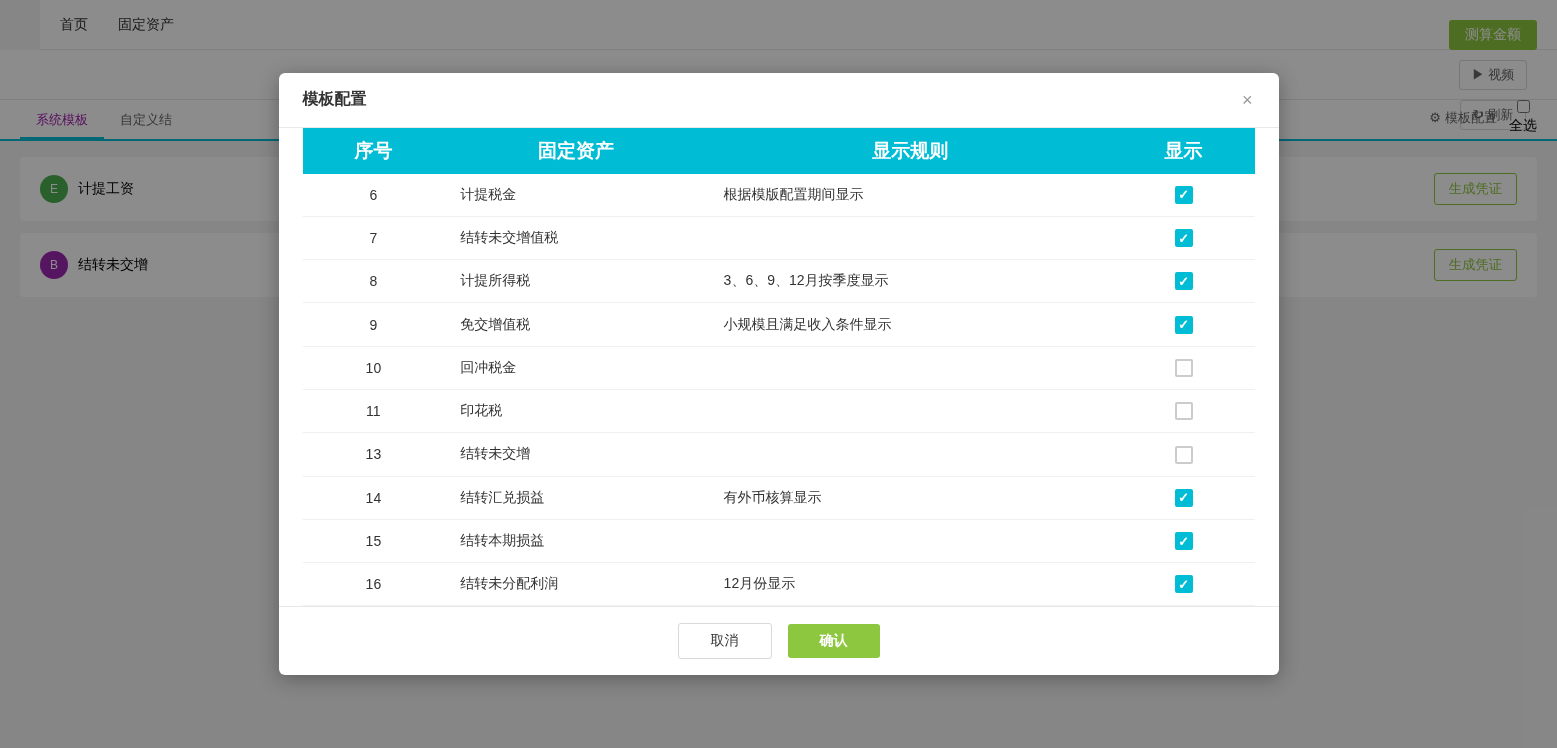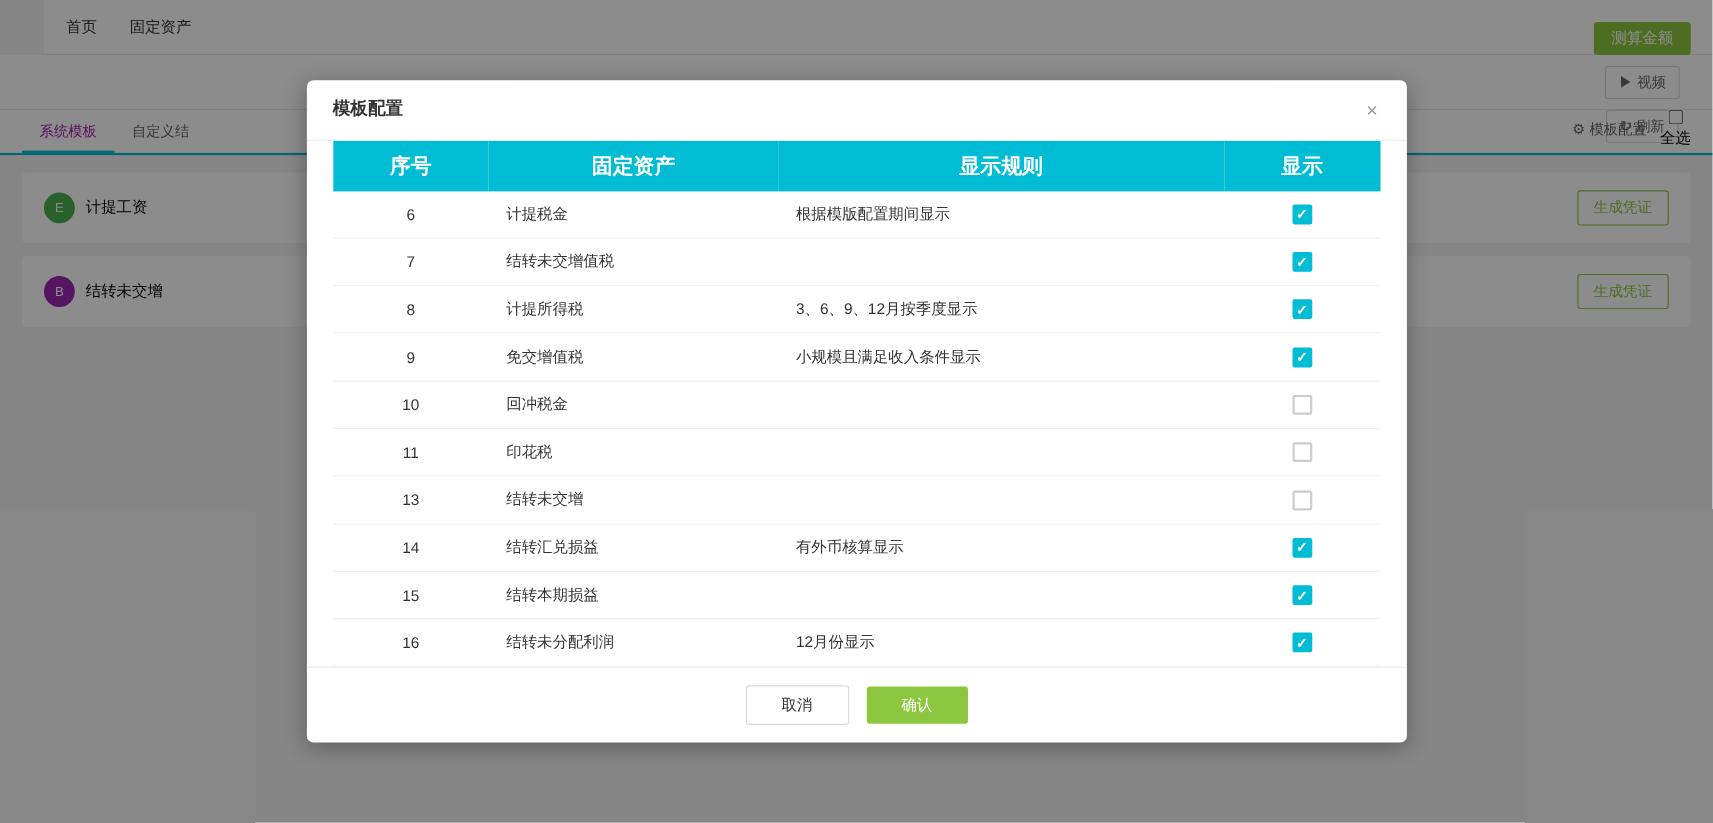--- a/index.html
+++ b/index.html
@@ -243,20 +243,21 @@
     }
 
     .btn-confirm {
       background: #8dc63f;
       color: #fff;
       border: none;
       padding: 8px 32px;
       border-radius: 3px;
       cursor: pointer;
       font-size: 14px;
+      font-weight: bold;
     }
 
     
     .bg-card {
       background: #fff;
       border-radius: 4px;
       margin: 0 20px 12px;
       padding: 16px 20px;
       display: flex;
       align-items: center;

